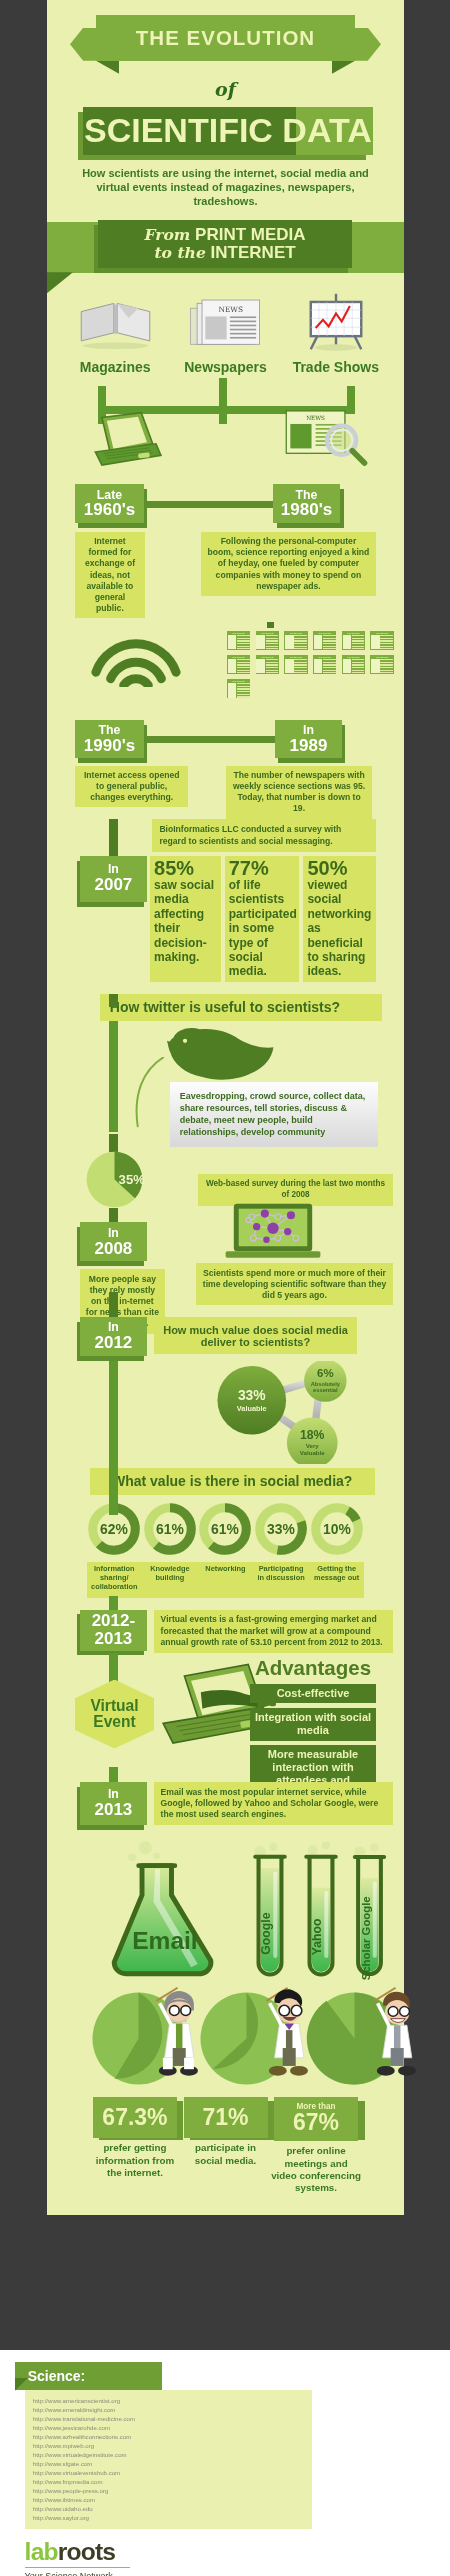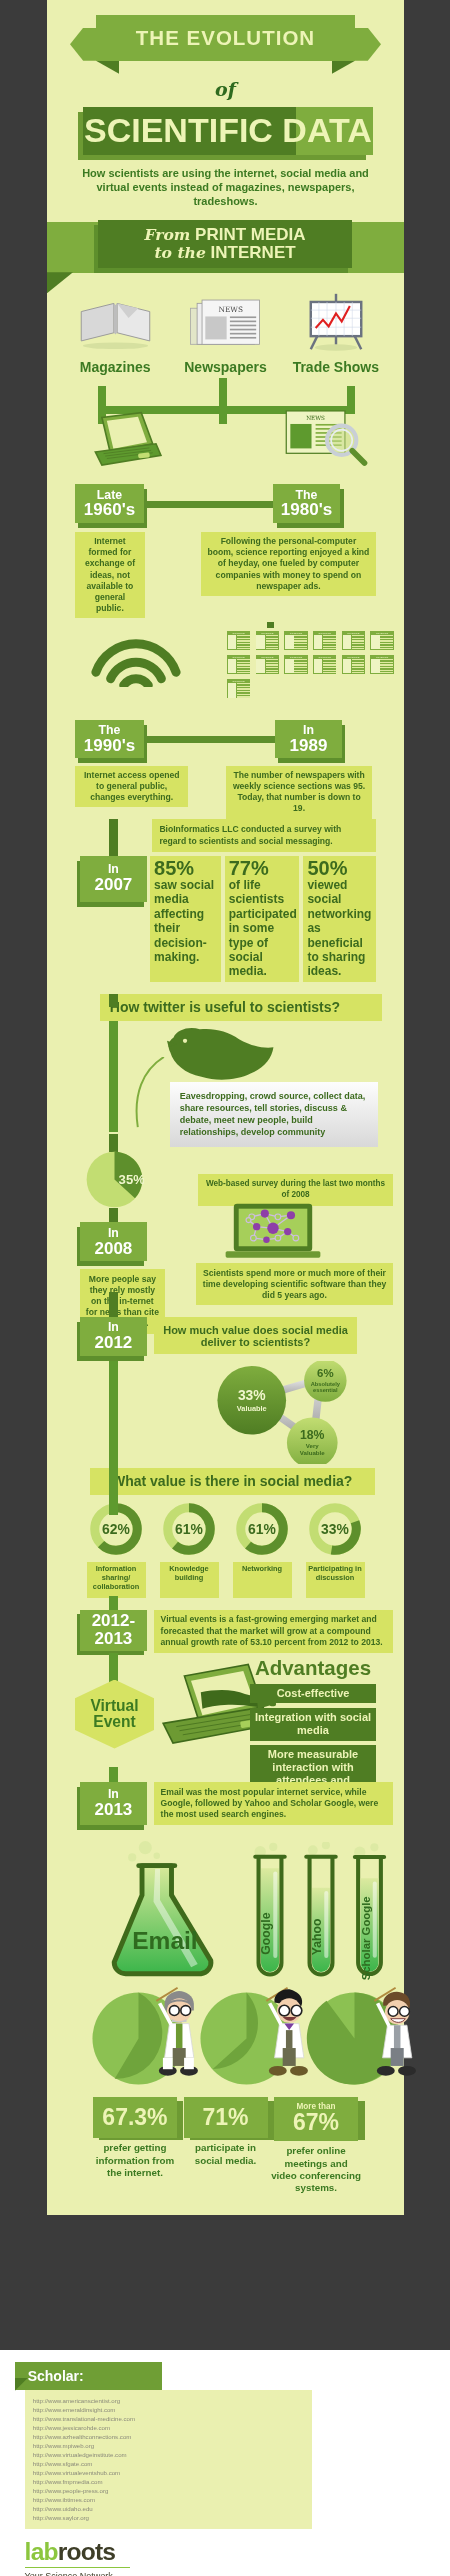--- a/index.html
+++ b/index.html
@@ -601,20 +601,28 @@
             <div class="dlabel">Networking</div>
           </div>
           <div class="donut">
             <svg width="54" height="54" viewBox="0 0 66 66">
               <circle cx="33" cy="33" r="26" fill="none" stroke="#c2dd72" stroke-width="11"></circle>
               <circle cx="33" cy="33" r="26" fill="none" stroke="#5e8f2c" stroke-width="11" stroke-dasharray="53.9 108.4" transform="rotate(-20 33 33)"></circle>
               <text x="33" y="39" font-size="17" font-weight="bold" fill="#3c6b1e" text-anchor="middle" font-family="Liberation Sans Narrow, Liberation Sans, sans-serif">33%</text>
             </svg>
             <div class="dlabel">Participating in discussion</div>
           </div>
+          <div class="donut">
+            <svg width="54" height="54" viewBox="0 0 66 66">
+              <circle cx="33" cy="33" r="26" fill="none" stroke="#c2dd72" stroke-width="11"></circle>
+              <circle cx="33" cy="33" r="26" fill="none" stroke="#5e8f2c" stroke-width="11" stroke-dasharray="16.3 146.0" transform="rotate(-60 33 33)"></circle>
+              <text x="33" y="39" font-size="17" font-weight="bold" fill="#3c6b1e" text-anchor="middle" font-family="Liberation Sans Narrow, Liberation Sans, sans-serif">10%</text>
+            </svg>
+            <div class="dlabel">Getting the message out</div>
+          </div>
         </div>
       </div>
 
       <div style="position:relative;height:164px;margin-top:6.6px;">
         <div style="position:absolute;left:34px;top:-8.2px;width:9px;height:16.4px;background:#5e9a2e;"></div>
         <div style="position:absolute;left:0;top:4.9px;width:75px;height:46px;">
           <div class="nodeshadow" style="left:1.6px;top:4.9px;width:67px;height:41px;"></div>
           <div class="node" style="position:absolute;left:4.9px;top:0;width:67px;height:41px;">
             <div class="n2">2012-</div>
             <div class="n2">2013</div>
@@ -818,21 +826,21 @@
           <div class="botcap">prefer online meetings and video conferencing systems.</div>
         </div>
       </div>
 
       <div style="height:21px;"></div>
     </div>
   </div>
 
   <div class="srcwrap" style="position:absolute;left:0;top:2350px;width:451px;">
     <div class="srctab">
-      <span>Scholar:</span>
+      <span>Science:</span>
     </div>
     <div class="srcfold"></div>
     <div class="srcbody">
       <div>http://www.americanscientist.org</div>
       <div>http://www.emeraldinsight.com</div>
       <div>http://www.translational-medicine.com</div>
       <div>http://www.jessicarohde.com</div>
       <div>http://www.azhealthconnections.com</div>
       <div>http://www.mpiweb.org</div>
       <div>http://www.virtualedgeinstitute.com</div>

